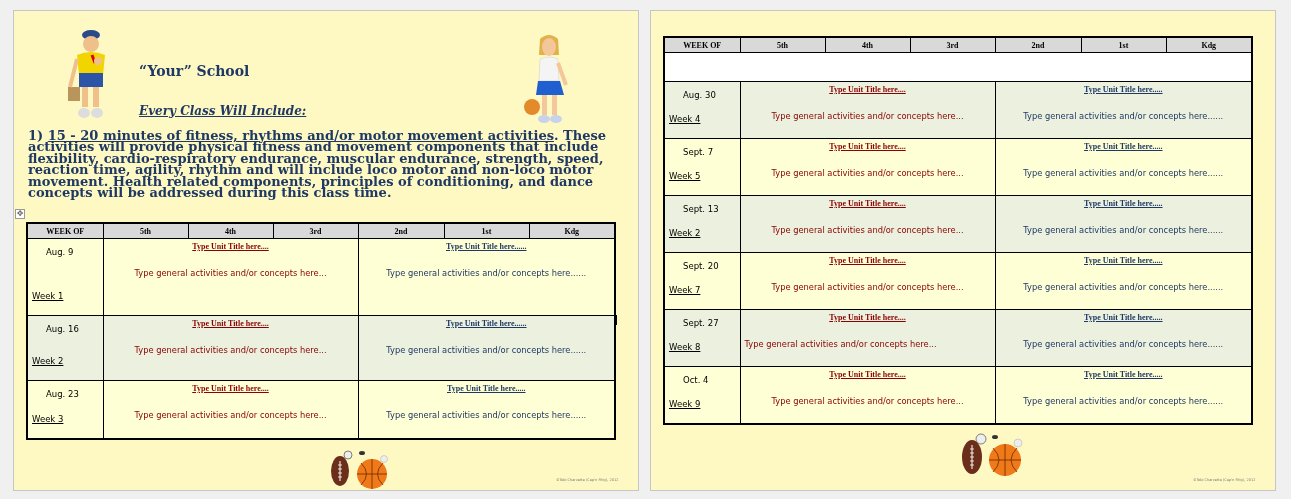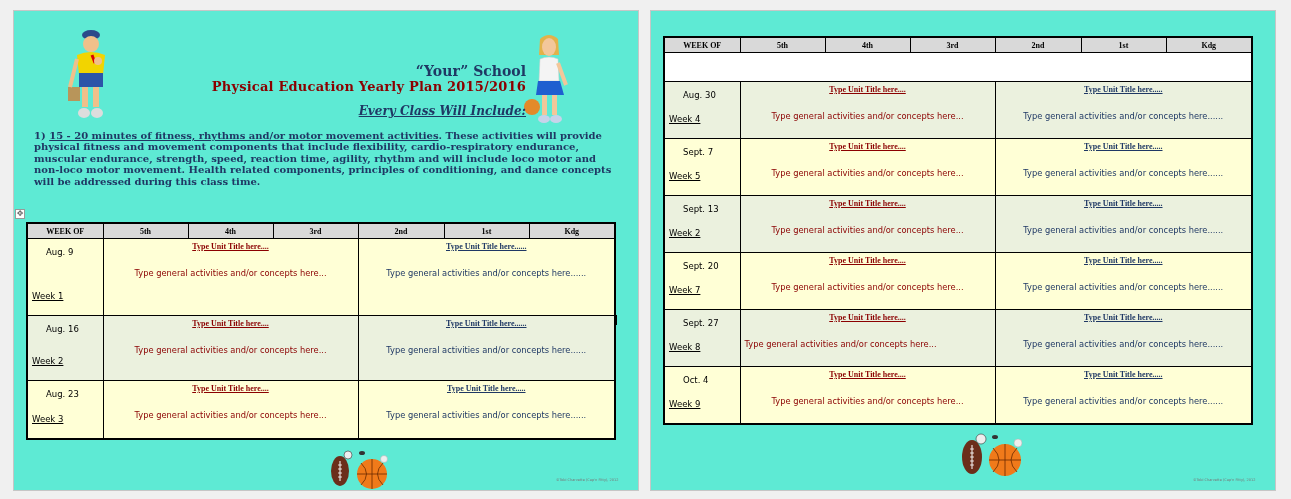--- a/index.html
+++ b/index.html
@@ -1,33 +1,33 @@
 <!DOCTYPE html>
 <html><head>
 <meta charset="utf-8">
 <style>
   html, body { margin:0; padding:0; }
   body {
     width:1291px; height:499px; background:#f0f0f0; position:relative; overflow:hidden;
     font-family:"DejaVu Serif", serif;
   }
   .page {
-    position:absolute; top:10px; width:626px; height:481px; background:#5eead4;
+    position:absolute; top:10px; width:626px; height:481px; background:#fef9c3;
     border:1px solid #c6c6c6; box-sizing:border-box;
   }
   #page1 { left:13px; }
   #page2 { left:650px; }
 
   .figure { position:absolute; }
-  .title-block { position:absolute; left:132px; width:380px; text-align:right; }
+  .title-block { position:absolute; left:125px; width:380px; text-align:left; }
   .school-name { position:absolute; top:52px; left:0; width:100%; font-weight:bold; font-size:14px; color:#1f3864; font-family:"DejaVu Serif", serif; }
   .plan-title { position:absolute; top:68px; left:0; width:100%; font-weight:bold; font-size:13px; color:#8b0000; font-family:"DejaVu Serif", serif; letter-spacing:0.2px; }
   .every-class { position:absolute; top:93px; left:0; width:100%; font-weight:bold; font-style:italic; font-size:12px; color:#1f3864; text-decoration:underline; }
 
-  .para { position:absolute; left:14px; width:580px; font-size:10px; line-height:11.4px; font-weight:bold; color:#1f3864; font-family:"DejaVu Serif", serif;margin-left:6px; }
+  .para { position:absolute; left:14px; width:580px; font-size:13px; line-height:11.4px; font-weight:bold; color:#1f3864; font-family:"DejaVu Serif", serif; }
   .para u { text-decoration:underline; }
   #para1 { top:119px; }
   #para2 { top:175px; }
 
   .move-handle { position:absolute; left:1px; top:198px; width:8px; height:8px; border:1px solid #999; font-size:8px; line-height:8px; text-align:center; color:#666; background:#fff; }
 
   table.plan { position:absolute; border-collapse:collapse; table-layout:fixed; border:2px solid #000; }
   table.plan td, table.plan th { border:1px solid #000; padding:0; }
   #table1 { left:12px; top:211px; width:589px; }
   #table2 { left:12px; top:25px; width:589px; }
@@ -77,21 +77,20 @@
     <rect x="20" y="62" width="5" height="20" fill="#f3c79a"></rect>
     <rect x="30" y="62" width="5" height="20" fill="#f3c79a"></rect>
     <ellipse cx="22" cy="86" rx="6" ry="4" fill="#c7d3ea"></ellipse>
     <ellipse cx="34" cy="86" rx="6" ry="4" fill="#c7d3ea"></ellipse>
     <circle cx="10" cy="74" r="8" fill="#e38a2a"></circle>
     <path d="M36 30 L44 52" stroke="#f3c79a" stroke-width="4"></path>
   </svg>
 
   <div class="title-block" style="top:0;height:110px;">
     <div class="school-name">“Your” School</div>
-    <div class="plan-title">Physical Education Yearly Plan 2015/2016</div>
     <div class="every-class">Every Class Will Include:</div>
   </div>
 
   <div class="para" id="para1">
     <span>1) </span><u>15 - 20 minutes of fitness, rhythms and/or motor movement activities</u><span>. These activities will provide physical fitness and movement components that include flexibility, cardio-respiratory endurance, muscular endurance, strength, speed, reaction time, agility, rhythm and will include loco motor and non-loco motor movement. Health related components, principles of conditioning, and dance concepts will be addressed during this class time.</span>
   </div>
 
 
   <div class="move-handle">✥</div>
 

